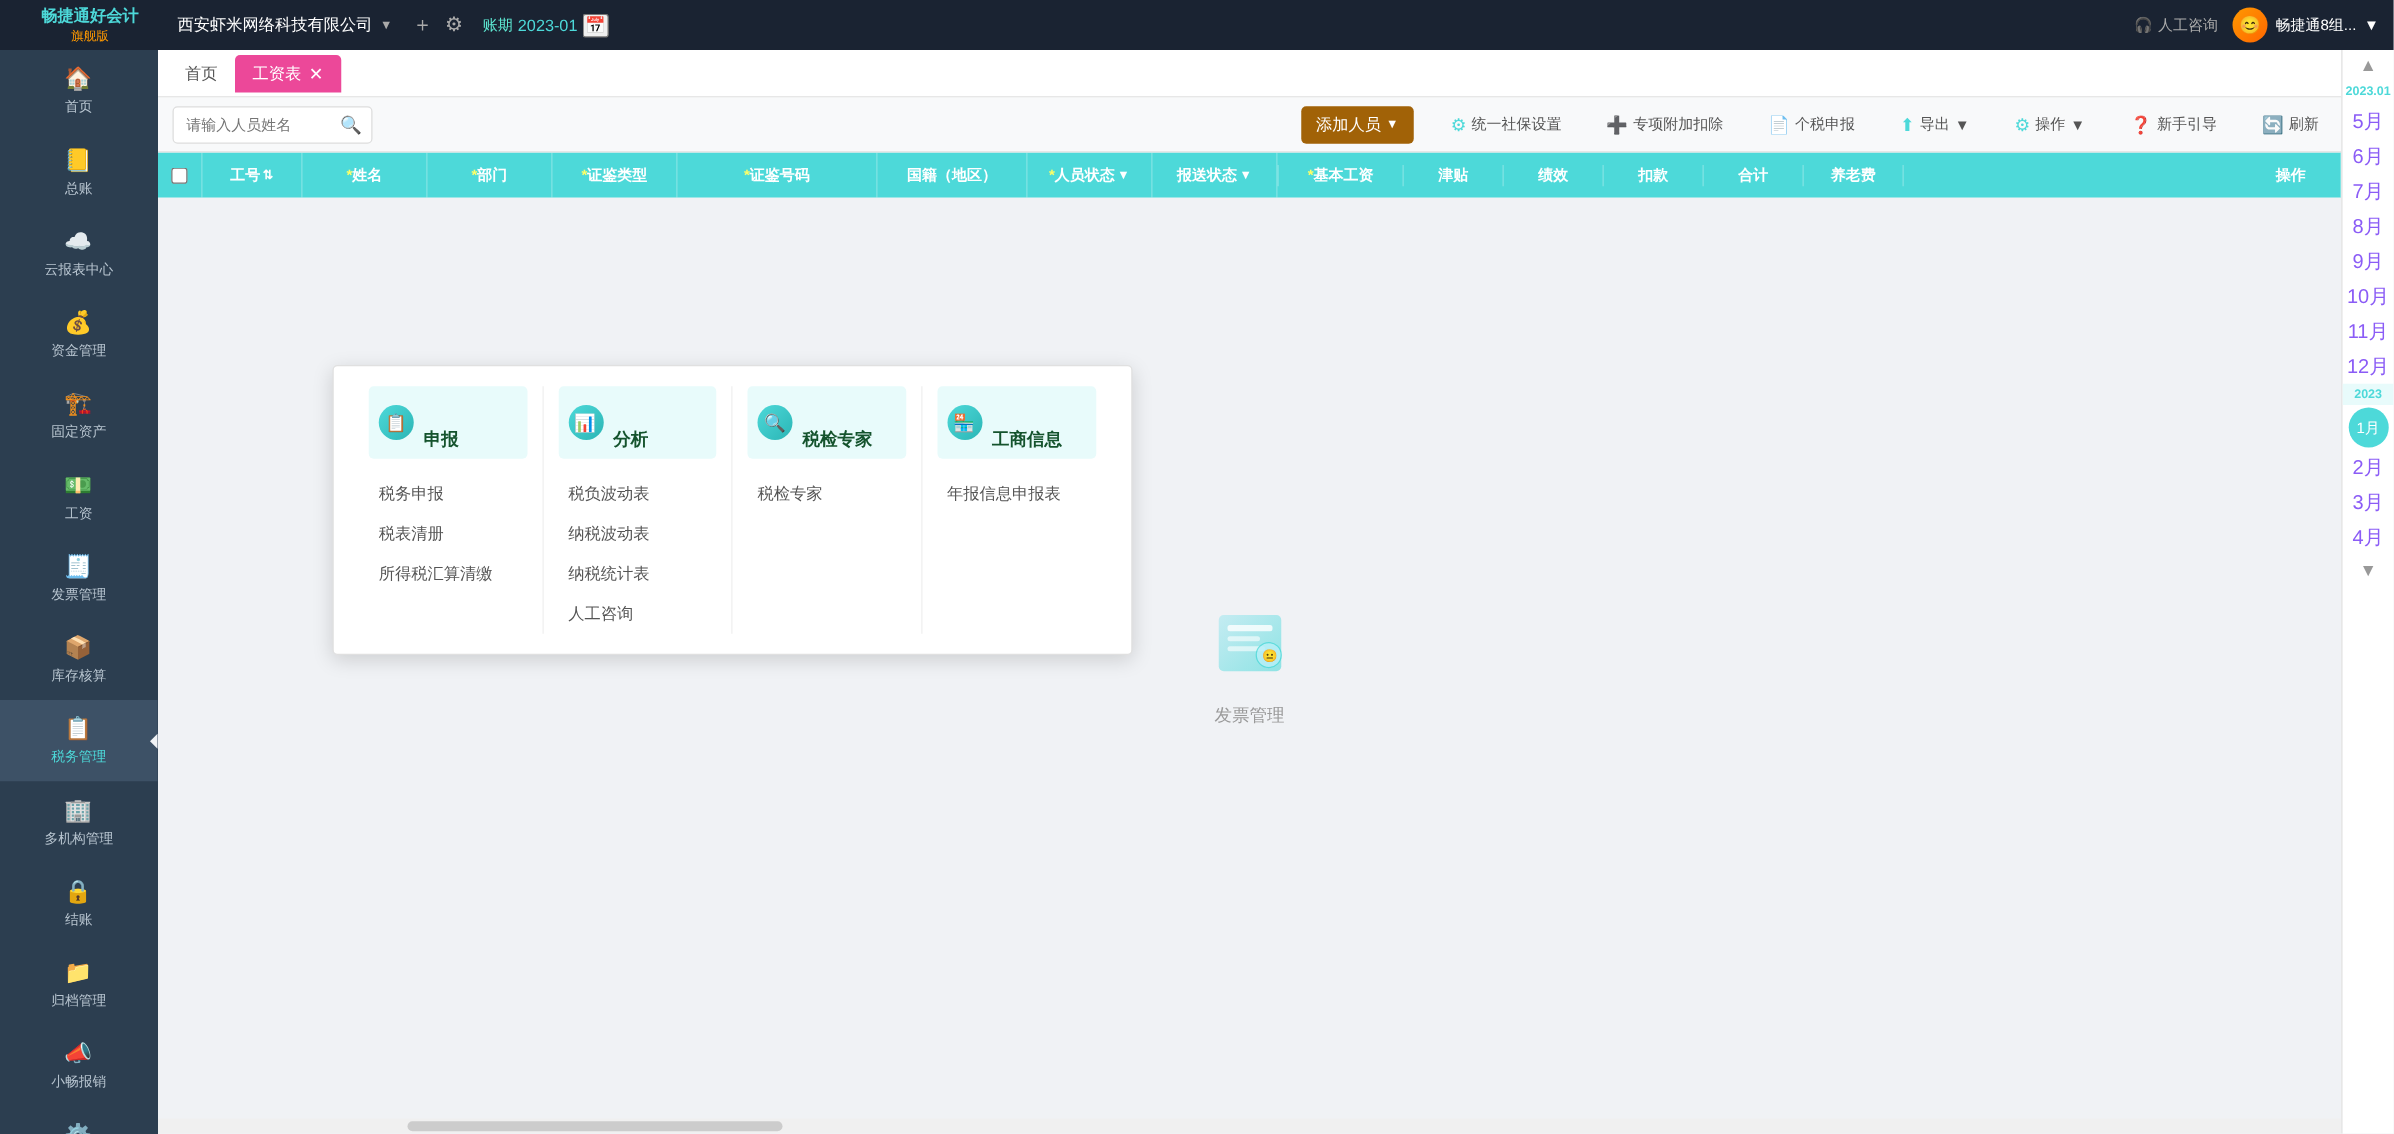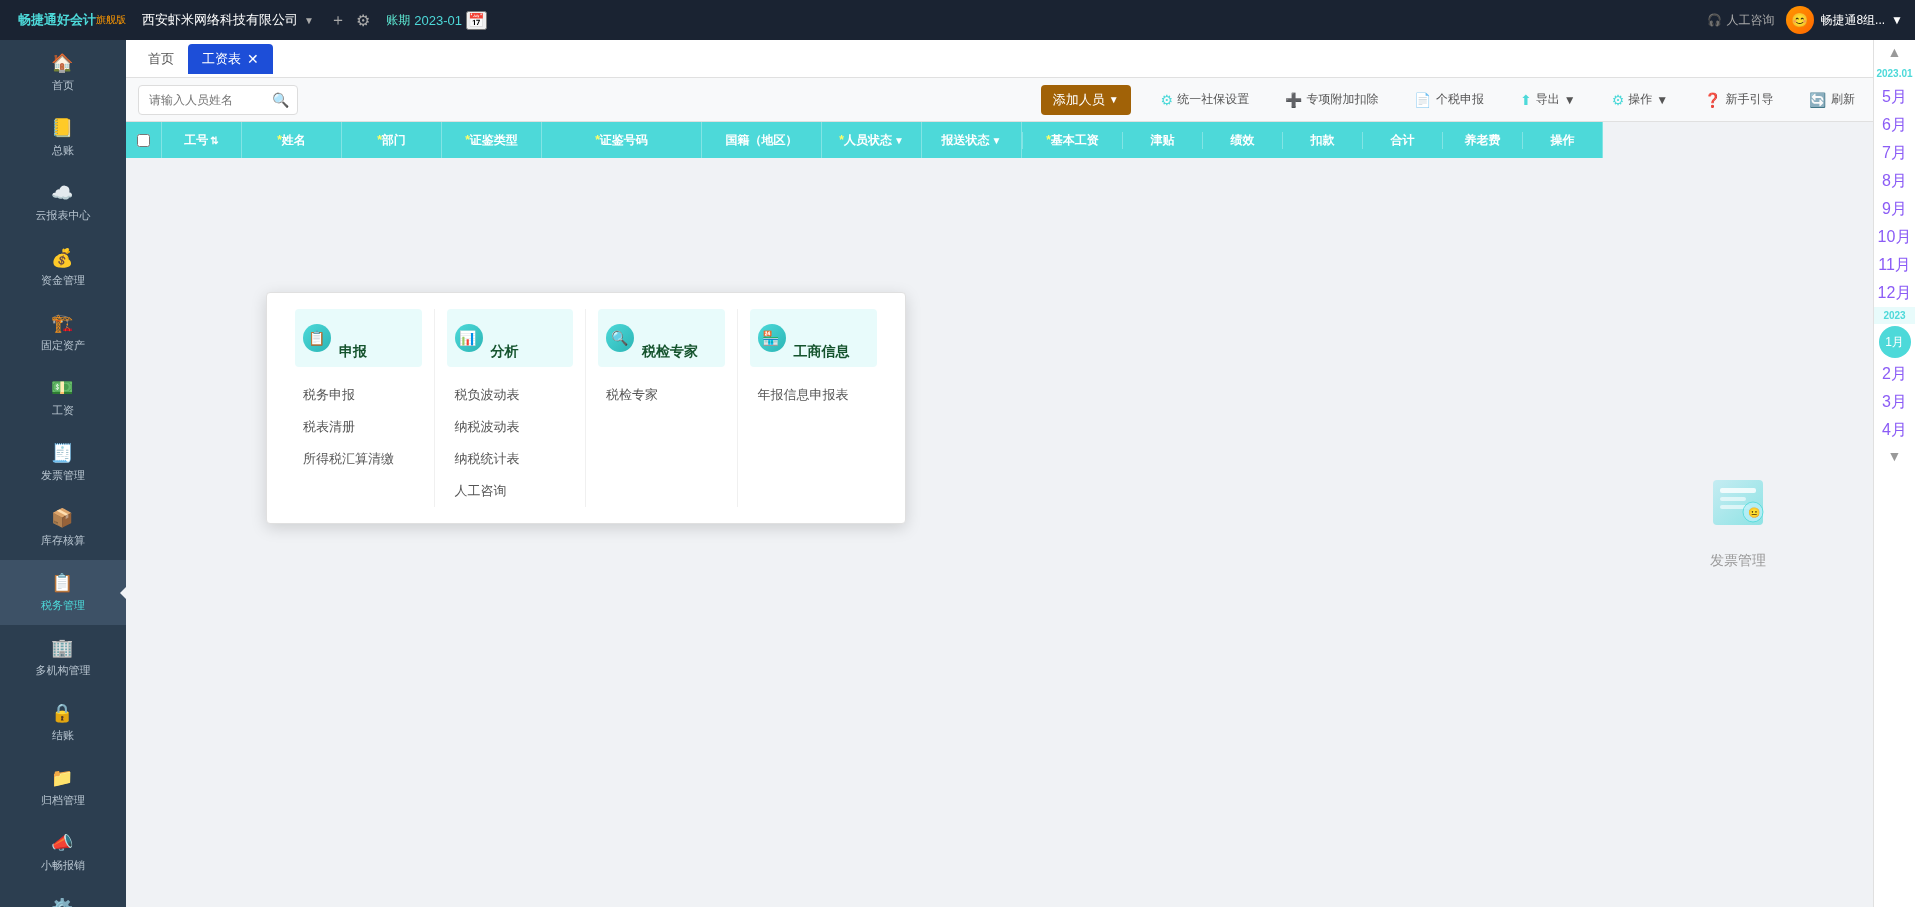--- a/index.html
+++ b/index.html
@@ -12,21 +12,21 @@
       display: flex;
       align-items: center;
       padding: 0 12px;
       flex-shrink: 0;
       position: relative;
       z-index: 100;
     }
     .logo-area {
       width: 120px;
       display: flex;
-      flex-direction: row;
+      flex-direction: column;
       align-items: center;
       justify-content: center;
     }
     .logo-title {
       color: #4dd9d9;
       font-size: 13px;
       font-weight: bold;
     }
     .logo-sub {
       color: #f90;
@@ -163,21 +163,21 @@
       padding: 0 14px;
       display: flex;
       align-items: center;
       gap: 6px;
       cursor: pointer;
       font-size: 13px;
       color: #555;
       border-radius: 4px 4px 0 0;
     }
     .tab-item.active {
-      background: #1d4ed8;
+      background: #ec4899;
       color: #fff;
     }
     .tab-close {
       font-size: 14px;
       color: #fff;
       cursor: pointer;
       line-height: 1;
     }
 
     
@@ -566,21 +566,21 @@
       <button class="toolbar-btn">
         <span class="btn-icon">❓</span>
         <span>新手引导</span>
       </button>
       <button class="toolbar-btn">
         <span class="btn-icon">🔄</span>
         <span>刷新</span>
       </button>
     </div>
 
-    <div style="flex:1; display:flex; overflow:hidden; position:relative;gap:12px;">
+    <div style="flex:1; display:flex; flex-direction:column; overflow:hidden; position:relative;gap:12px;">
 
       <div class="table-header">
         <div class="th-cell th-checkbox">
           <input type="checkbox" style="">
         </div>
         <div class="th-cell th-id">
           <span>工号</span>
           <span class="sort-icon">⇅</span>
         </div>
         <div class="th-cell th-name">

